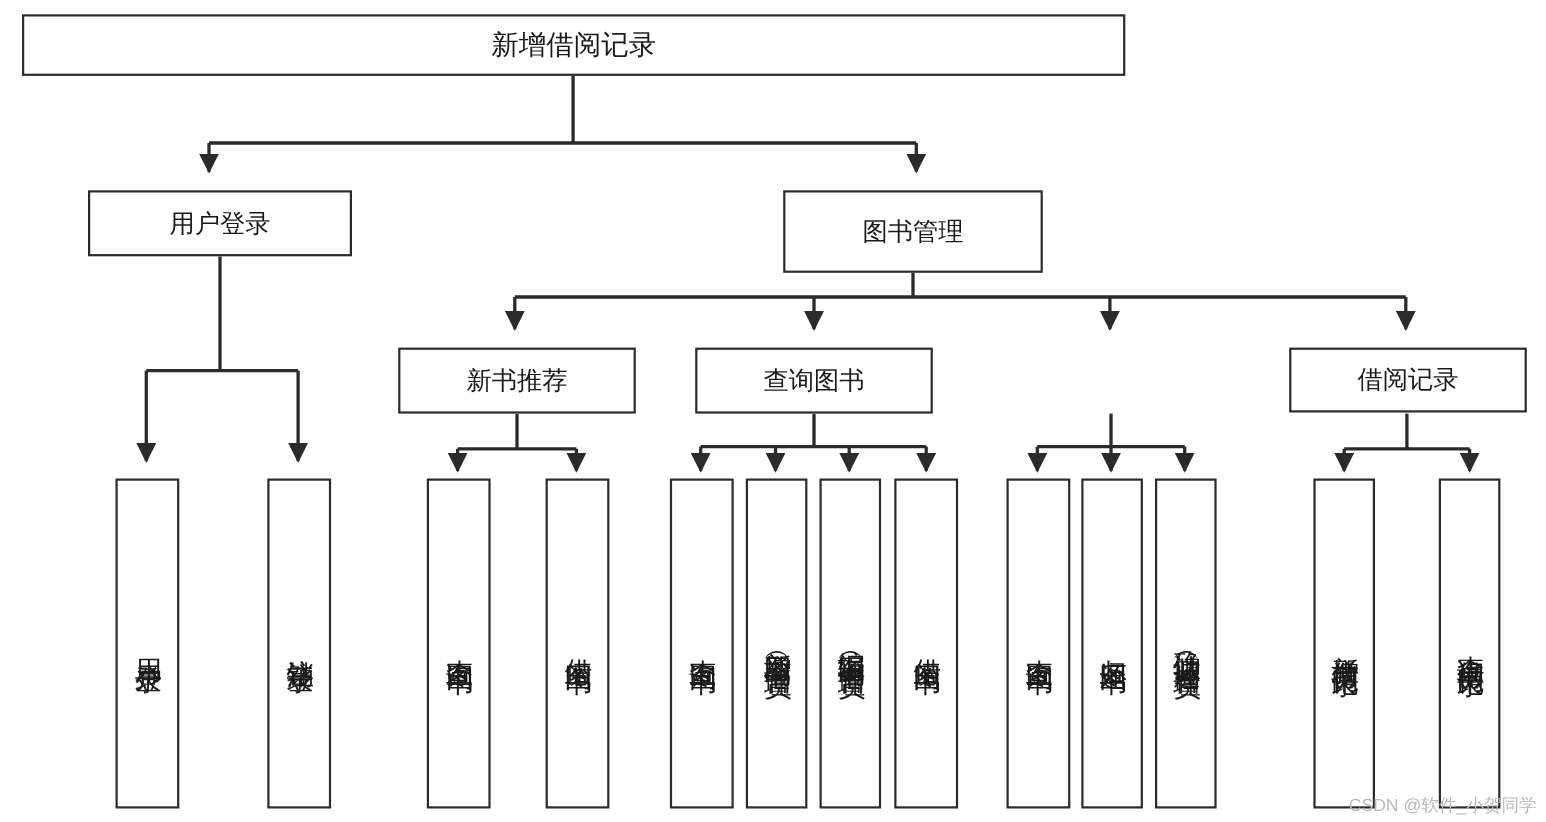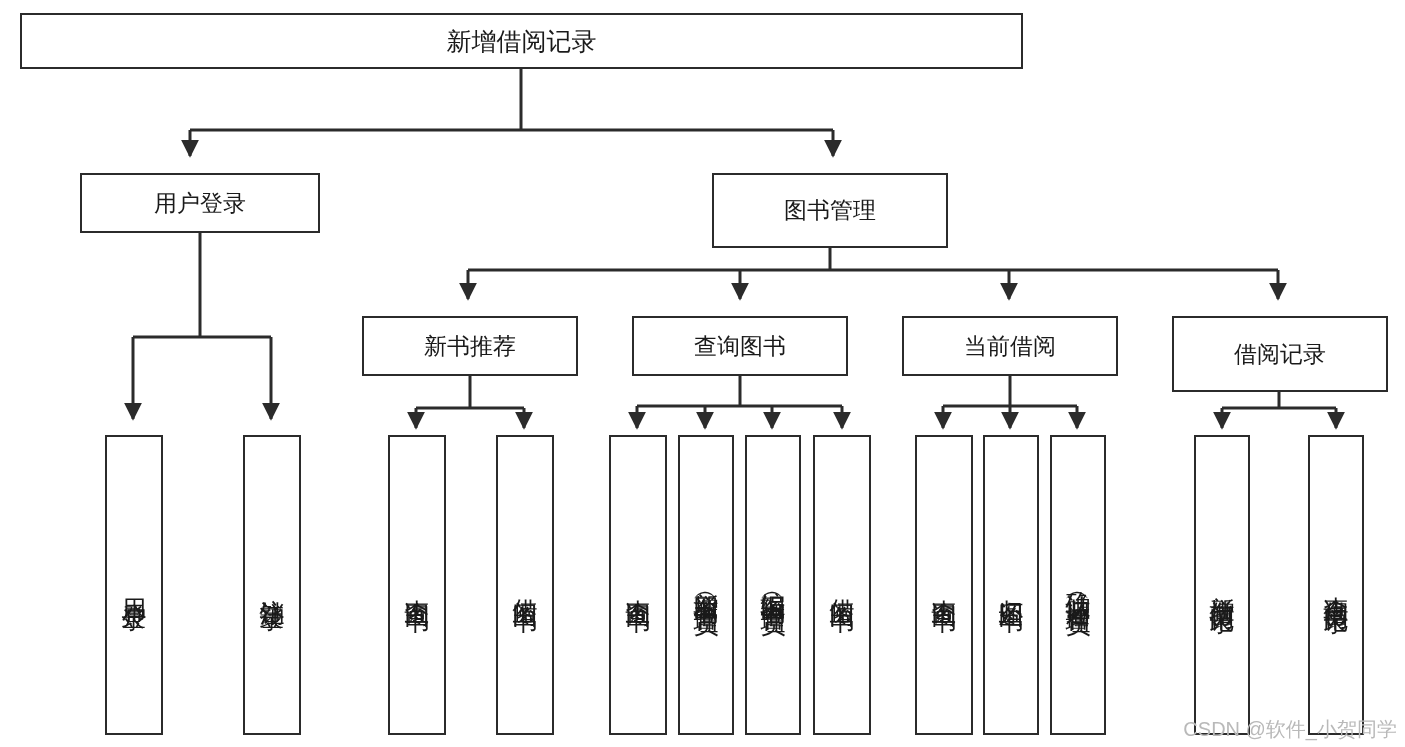--- a/index.html
+++ b/index.html
@@ -53,21 +53,21 @@
     font-size: 25px;
     letter-spacing: 3px;
     line-height: 1;
     white-space: nowrap;
     max-height: 290px;
   }
   .watermark {
     position: absolute;
     right: 8px;
     bottom: 4px;
-    font-size: 20px;
+    font-size: 16px;
     color: #b9b9b9;
     z-index: 6;
     white-space: nowrap;
     user-select: none;
   }
 </style>
 </head>
 <body>
 
 <div id="canvas">
@@ -135,25 +135,22 @@
   </div>
 
   <div class="node lvl2" style="left:362px; top:316px; width:216px; height:60px;">
     <span class="node-label">新书推荐</span>
   </div>
 
   <div class="node lvl2" style="left:632px; top:316px; width:216px; height:60px;">
     <span class="node-label">查询图书</span>
   </div>
 
-  <div class="node lvl2" style="left:902px; top:316px; width:216px; height:60px;">
-    <span class="node-label">当前借阅</span>
-  </div>
-
-  <div class="node lvl2" style="left:1172px; top:316px; width:216px; height:76px;">
+
+  <div class="node lvl2" style="left:1172px; top:316px; width:216px; height:59px;">
     <span class="node-label">借阅记录</span>
   </div>
 
   <div class="node leaf" style="left:105px; top:435px; width:58px; height:300px;">
     <span class="node-label">用户登录</span>
   </div>
 
   <div class="node leaf" style="left:243px; top:435px; width:58px; height:300px;">
     <span class="node-label">注销登录</span>
   </div>

